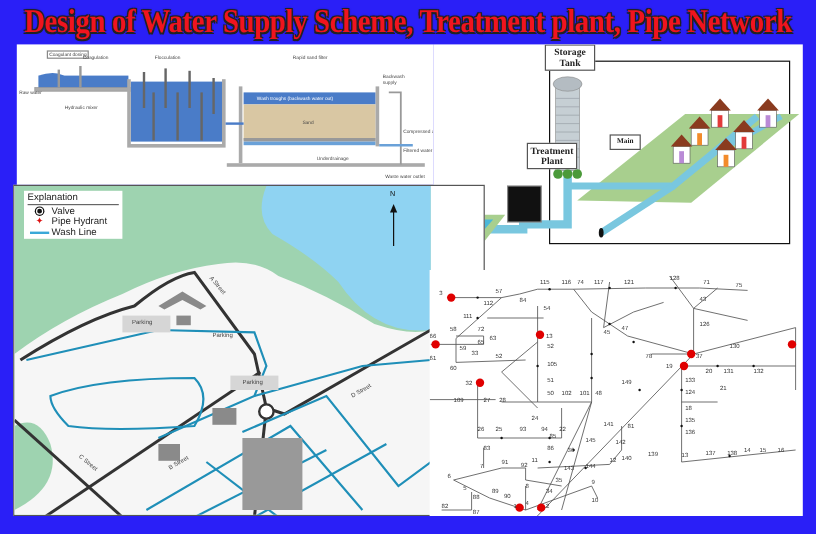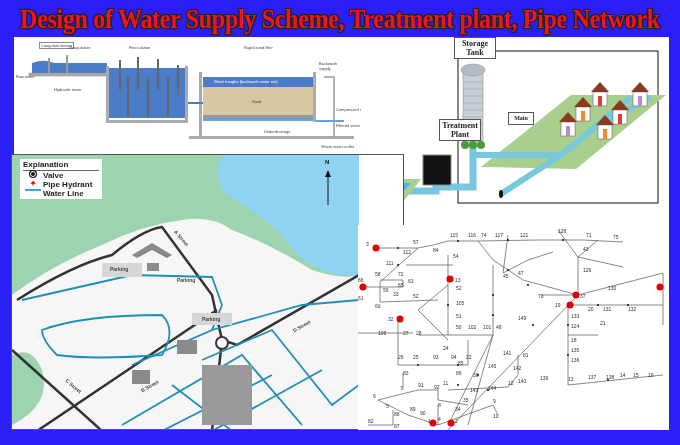--- a/index.html
+++ b/index.html
@@ -11,29 +11,29 @@
     text-align: center; line-height: 38px;
     font-family: "Liberation Serif", serif; font-weight: bold; font-size: 24px;
     color: #f0141e; letter-spacing: -0.3px;
     text-shadow: -1px -1px 0 #222, 1px -1px 0 #222, -1px 1px 0 #222, 1px 1px 0 #222, 0 0 2px #000;
     transform: scaleY(1.15);
   }
 
   .panel { position: absolute; background: #fff; overflow: hidden; }
   #treatment { left: 14px; top: 37px; width: 347px; height: 117px; }
   #scheme { left: 361px; top: 37px; width: 308px; height: 188px; }
-  #map { left: 11px; top: 154px; width: 393px; height: 276px; border: 1px solid #555; font-weight: bold; }
+  #map { left: 11px; top: 154px; width: 393px; height: 276px; border: 1px solid #555; }
   #network { left: 358px; top: 225px; width: 311px; height: 205px; }
 
   .tiny { position: absolute; font-size: 4px; color: #444; white-space: nowrap; }
   .lbl { position: absolute; font-family: "Liberation Serif", serif; font-weight: bold; font-size: 8px; color: #222; text-align: center; background: #fff; border: 1px solid #555; line-height: 9px; padding: 1px 2px; }
 
   .legend { position: absolute; left: 8px; top: 4px; width: 82px; background: #fff; padding: 1px 3px; font-size: 8px; color: #222; }
   .legend .hd { border-bottom: 1px solid #666; line-height: 10px; }
-  .legend .row { display: flex; align-items: flex-start; line-height: 9px; }
+  .legend .row { display: flex; align-items: center; line-height: 9px; }
   .legend .sym { width: 20px; display: inline-flex; justify-content: center; align-items: center; }
   .valve-sym { width: 6px; height: 6px; border-radius: 50%; background: #111; border: 1px solid #fff; box-shadow: 0 0 0 1px #111; }
   .hyd-sym { color: #d11; font-size: 8px; line-height: 8px; }
   .wl-sym { width: 16px; height: 2px; background: #3aa8d8; }
 
   .net-legend { position: absolute; left: 185px; top: 170px; font-family: "Liberation Serif", serif; font-weight: bold; font-size: 7px; color: #222; }
   .net-legend .row { display: flex; align-items: center; height: 12px; }
   .net-legend .dot-r { width: 6px; height: 6px; border-radius: 50%; background: #e00; margin-right: 6px; }
   .net-legend .dot-b { width: 3px; height: 3px; border-radius: 50%; background: #111; margin: 0 7px 0 1px; }
 
@@ -218,21 +218,21 @@
     <div class="row">
         <span class="sym">
           <span class="hyd-sym">✦</span>
         </span>
         <span>Pipe Hydrant</span>
       </div>
     <div class="row">
         <span class="sym">
           <span class="wl-sym"></span>
         </span>
-        <span>Water Line</span>
+        <span>Wash Line</span>
       </div>
   </div>
   <span class="tiny" style="left:160px;top:80px;transform:rotate(50deg);font-size:5px;">A Street</span>
   <span class="tiny" style="left:128px;top:228px;transform:rotate(-30deg);font-size:5px;">B Street</span>
   <span class="tiny" style="left:52px;top:228px;transform:rotate(40deg);font-size:5px;">C Street</span>
   <span class="tiny" style="left:280px;top:168px;transform:rotate(-30deg);font-size:5px;">D Street</span>
   <span class="tiny" style="left:98px;top:111px;font-size:5px;">Parking</span>
   <span class="tiny" style="left:165px;top:122px;font-size:5px;">Parking</span>
   <span class="tiny" style="left:190px;top:161px;font-size:5px;">Parking</span>
   <span class="tiny" style="left:313px;top:4px;font-size:6px;color:#111;">N</span>

